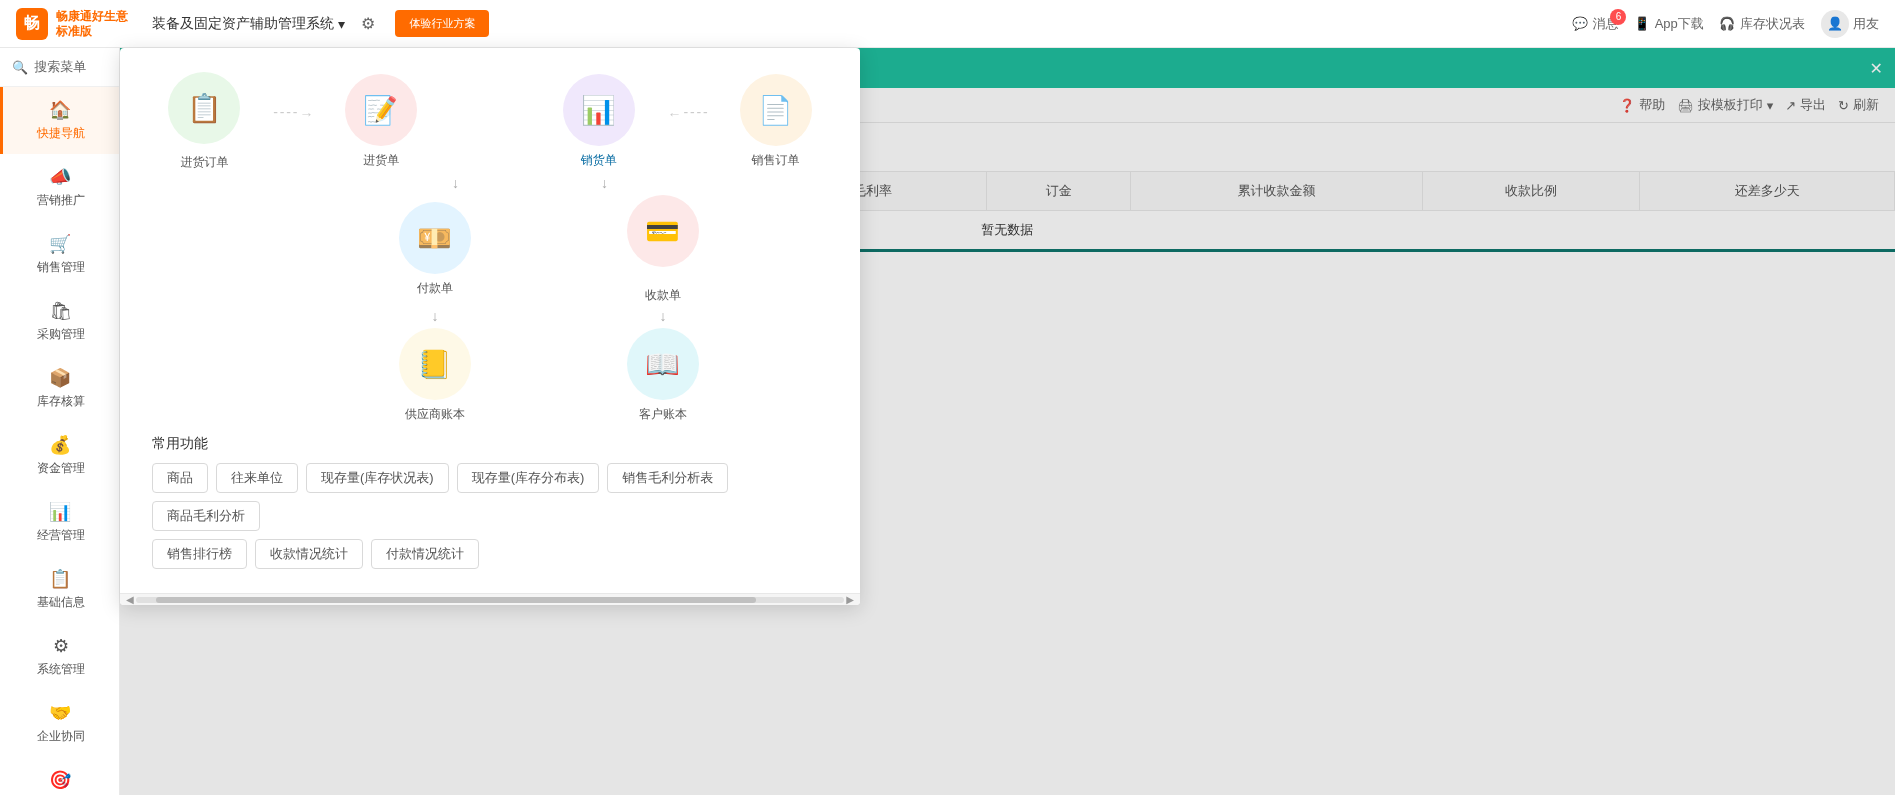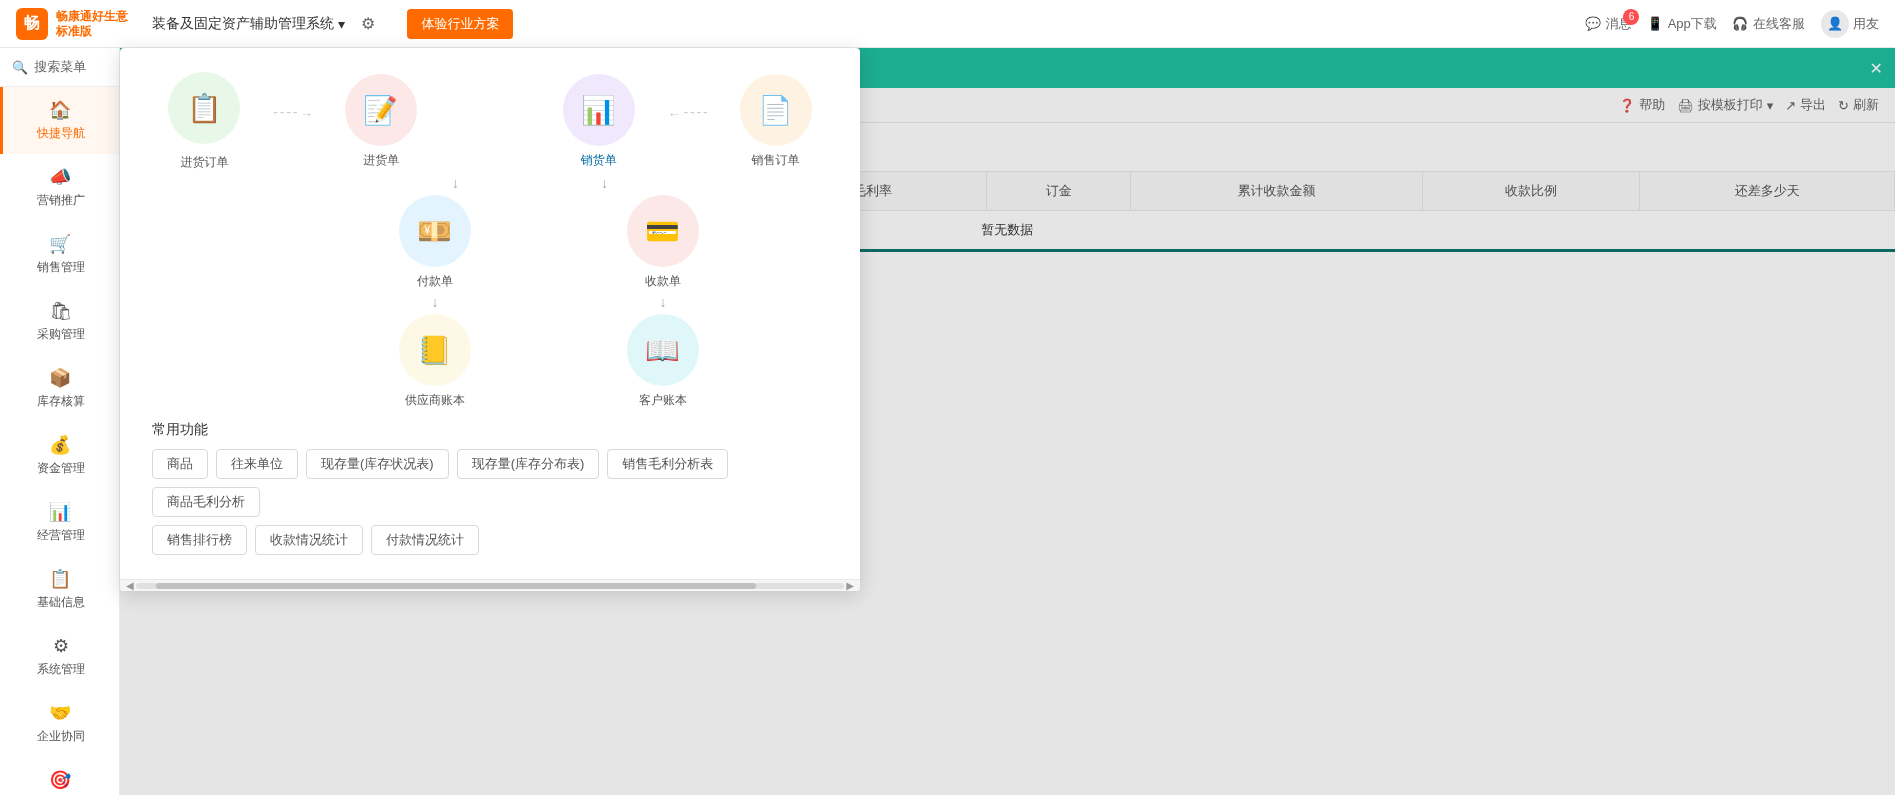--- a/index.html
+++ b/index.html
@@ -41,22 +41,22 @@
       cursor: pointer;
     }
 
     .trial-btn {
       background: #ff6b00;
       color: white;
       border: none;
       padding: 6px 14px;
       border-radius: 4px;
       cursor: pointer;
-      font-size: 13px;
-      margin-left: 24px;
+      font-size: 11px;
+      margin-left: 12px;
     }
     .settings-icon { color: #666; margin-left: 8px; cursor: pointer; font-size: 16px; }
 
     .header-right {
       display: flex; align-items: center; gap: 16px;
       margin-left: auto;
     }
     .header-action {
       display: flex; align-items: center; gap: 4px;
       color: #666; cursor: pointer; font-size: 13px; position: relative;
@@ -339,21 +339,21 @@
       <span>💬</span>
       <span>消息</span>
       <span class="badge">6</span>
     </div>
     <div class="header-action">
       <span>📱</span>
       <span>App下载</span>
     </div>
     <div class="header-action">
       <span>🎧</span>
-      <span>在线客服</span>
+      <span>库存状况表</span>
     </div>
     <div class="header-action">
       <div class="user-avatar">👤</div>
       <span>用友</span>
     </div>
   </div>
 </div>
 
 <div class="sidebar">
   <div class="search-menu">
@@ -535,21 +535,21 @@
 
           <div class="flow-col">
             <div class="flow-circle" style="width:72px;height:72px;border-radius:50%;background:#e3f4ff;display:flex;align-items:center;justify-content:center;font-size:28px;">💴</div>
             <div class="flow-label" style="margin-top:6px;font-size:12px;color:#555;">付款单</div>
           </div>
 
           <div style="width:80px;"></div>
 
           <div class="flow-col">
             <div class="flow-circle" style="width:72px;height:72px;border-radius:50%;background:#fde8e8;display:flex;align-items:center;justify-content:center;font-size:28px;">💳</div>
-            <div class="flow-label" style="margin-top:6px;font-size:12px;color:#555;font-family:Liberation Serif, serif;">收款单</div>
+            <div class="flow-label" style="margin-top:20px;font-size:12px;color:#555;font-family:Liberation Serif, serif;">收款单</div>
           </div>
 
           <div style="width:72px;"></div>
         </div>
 
         <div style="display:flex; justify-content:space-around; margin-bottom:4px;">
           <div style="width:72px;"></div>
           <div style="width:80px;"></div>
           <div style="width:72px; text-align:center; color:#aaa; font-size:14px;">↓</div>
           <div style="width:80px;"></div>

